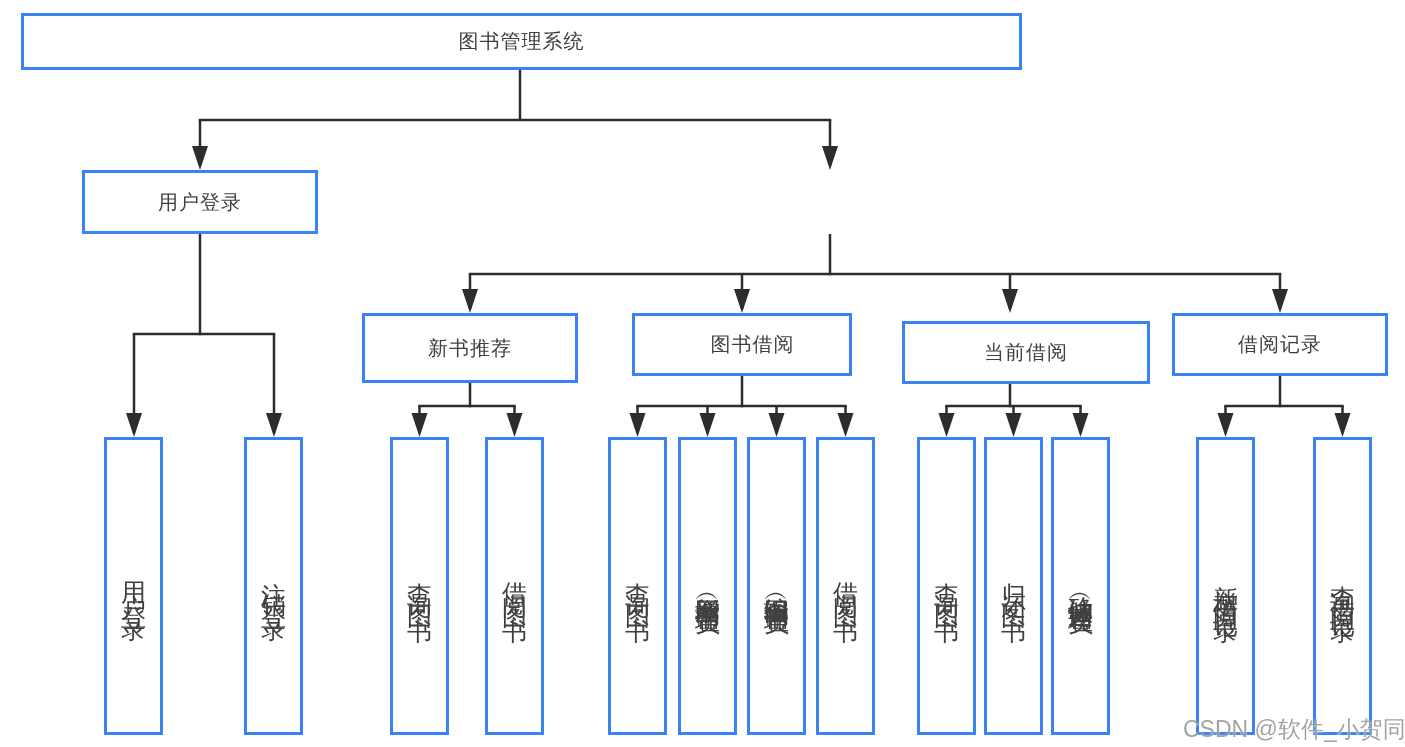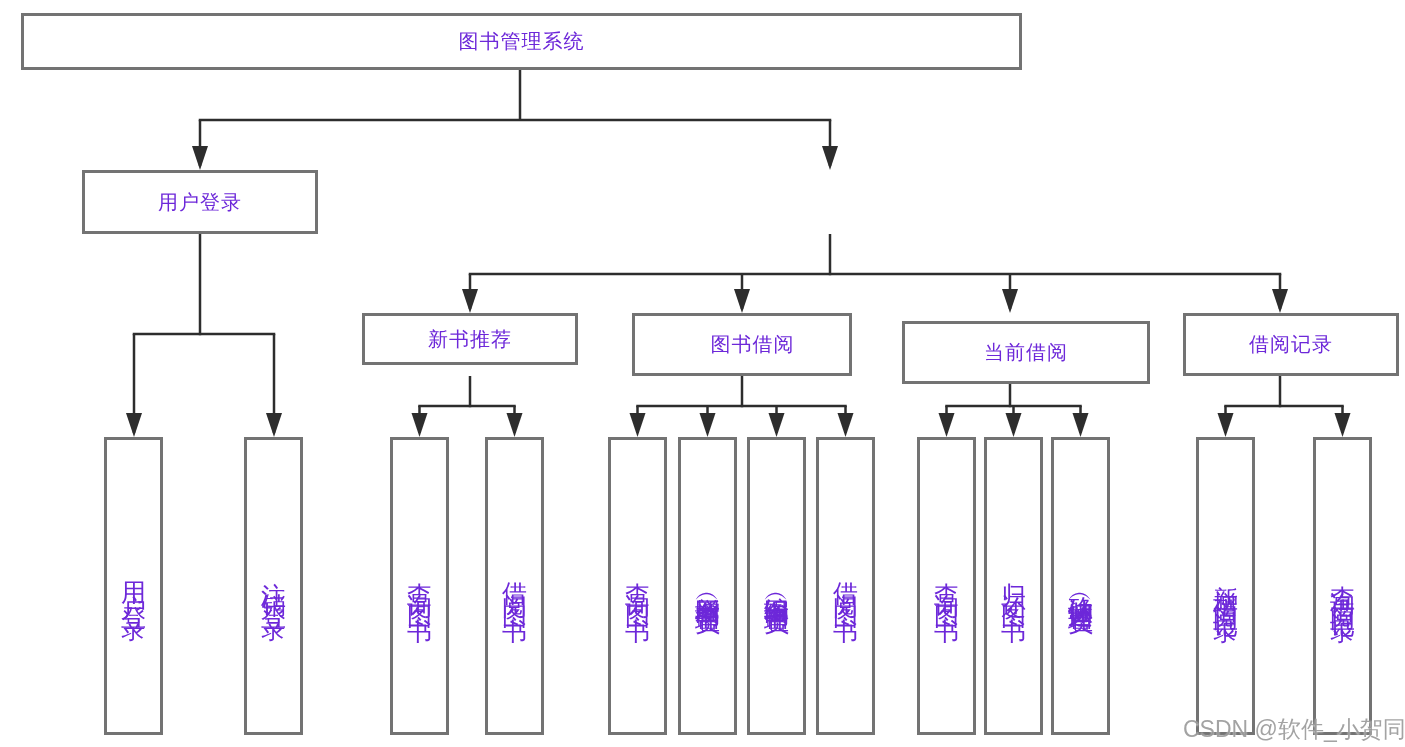--- a/index.html
+++ b/index.html
@@ -3,21 +3,21 @@
 <meta charset="utf-8">
 <style>
   html,body { margin:0; padding:0; background:#ffffff; }
   #stage {
     position:relative; width:1405px; height:747px; background:#ffffff;
     font-family:"Liberation Sans", sans-serif; overflow:hidden;
   }
   svg.connectors { position:absolute; left:0; top:0; z-index:1; }
   .box {
     position:absolute; box-sizing:border-box; background:#ffffff;
-    border:3px solid #737373; color:#6d28d9;
+    border:3px solid #3b82f6; color:#404040;
     display:flex; align-items:center; justify-content:center;
     z-index:2;
   }
   .hlabel { font-size:20px; letter-spacing:1px; white-space:nowrap; }
   .vtext {
     writing-mode:vertical-rl; text-orientation:mixed;
     font-size:25px; letter-spacing:12px; line-height:1;
   }
   .vtext.mid   { letter-spacing:7px; }
   .vtext.tight { letter-spacing:2px; }
@@ -83,30 +83,30 @@
   </svg>
 
   <div class="box" style="left:21px; top:13px; width:1001px; height:57px;">
     <span class="hlabel">图书管理系统</span>
   </div>
 
   <div class="box" style="left:82px; top:170px; width:236px; height:64px;">
     <span class="hlabel">用户登录</span>
   </div>
 
-  <div class="box" style="left:362px; top:313px; width:216px; height:52px;">
+  <div class="box" style="left:362px; top:313px; width:216px; height:70px;">
     <span class="hlabel">新书推荐</span>
   </div>
   <div class="box" style="left:632px; top:313px; width:220px; height:63px;padding-left:21px;">
     <span class="hlabel">图书借阅</span>
   </div>
   <div class="box" style="left:902px; top:321px; width:248px; height:63px;">
     <span class="hlabel">当前借阅</span>
   </div>
-  <div class="box" style="left:1172px; top:313px; width:216px; height:63px;margin-left:11px;">
+  <div class="box" style="left:1172px; top:313px; width:216px; height:63px;">
     <span class="hlabel">借阅记录</span>
   </div>
 
   <div class="box leaf" style="left:104px; top:437px; width:59px; height:298px;">
     <span class="vtext">用户登录</span>
   </div>
   <div class="box leaf" style="left:244px; top:437px; width:59px; height:298px;">
     <span class="vtext">注销登录</span>
   </div>
 

